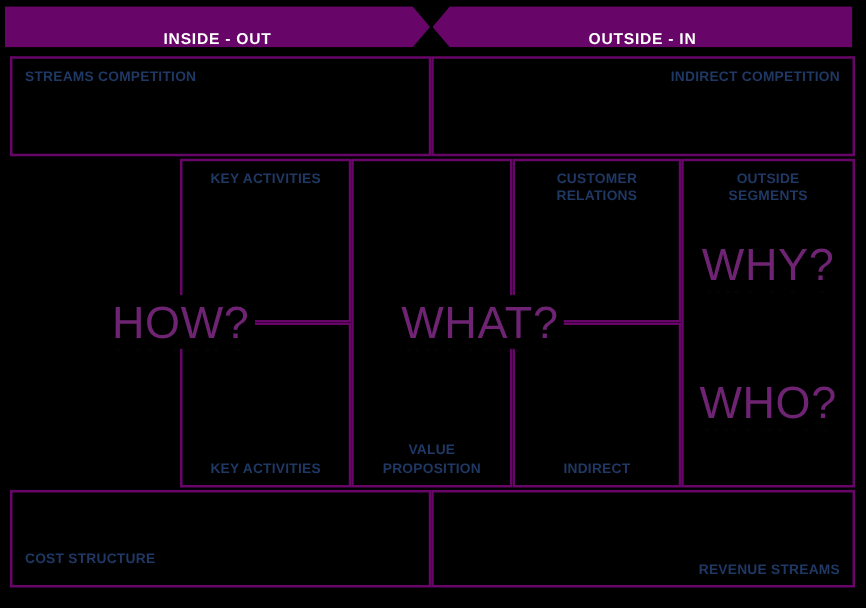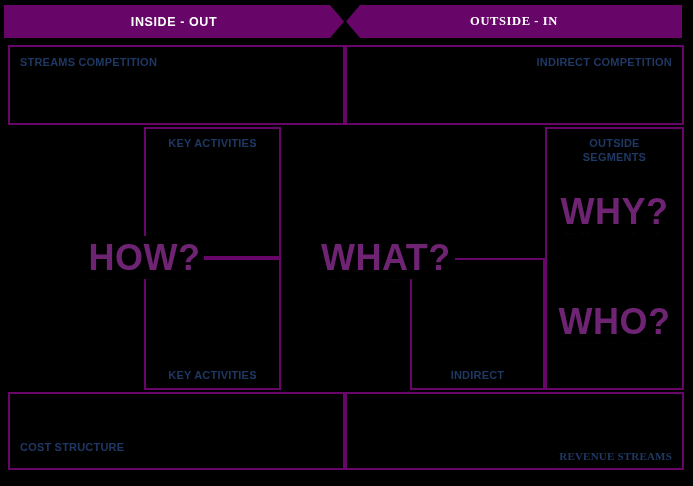--- a/index.html
+++ b/index.html
@@ -16,37 +16,36 @@
     overflow: hidden;
   }
 
   
   .banner {
     position: absolute;
     top: 5px;
     height: 33px;
     background: #670568;
     display: flex;
-    align-items: center;
+    align-items: flex-end;
     justify-content: center;
     color: #fff;
     font-size: 12.5px;
     font-weight: bold;
     letter-spacing: 0.6px;
   }
   .banner-left {
     left: 4px;
     width: 340px;
     clip-path: polygon(0 0, calc(100% - 14px) 0, 100% 50%, calc(100% - 14px) 100%, 0 100%);
   }
   .banner-right {
     left: 346px;
     width: 336px;
     clip-path: polygon(14px 0, 100% 0, 100% 100%, 14px 100%, 0 50%);
-    font-family: Liberation Serif, serif;
   }
 
   
   .cell {
     position: absolute;
     box-sizing: border-box;
     border: 2px solid #670568;
     background: #000;
   }
   .c-direct      { left: 8px;   top: 45px;  width: 337px; height: 80px; }
@@ -68,28 +67,28 @@
     font-size: 11px;
     font-weight: bold;
     letter-spacing: 0.2px;
     line-height: 1.3;
   }
   .lab-tl { top: 8px; left: 10px; }
   .lab-tr { top: 8px; right: 10px; text-align: right; }
   .lab-tc { top: 7px; left: 0; right: 0; text-align: center; padding: 0 16px; }
   .lab-bc { bottom: 6px; left: 0; right: 0; text-align: center; padding: 0 16px; }
   .lab-bl { bottom: 14px; left: 10px; }
-  .lab-br { bottom: 5px; right: 10px; text-align: right; font-family: Liberation Serif, serif; }
+  .lab-br { bottom: 5px; right: 10px; text-align: right; }
 
   
   .q {
     position: absolute;
     text-align: center;
     font-size: 36px;
-    font-weight: bold;
+    font-weight: normal;
     line-height: 1;
     color: #6E2473;
     letter-spacing: 0.5px;
     -webkit-box-reflect: below -12px linear-gradient(transparent 50%, rgba(0,0,0,0.45));
   }
   .q .mask {
     background: #000;
     padding: 1px 4px;
   }
   .q-how  { left: 8px;   top: 240px; width: 273px; }
@@ -115,20 +114,26 @@
   <div class="cell c-indirect">
     <span class="lab lab-tr">INDIRECT COMPETITION</span>
   </div>
 
   <div class="cell c-activities">
     <span class="lab lab-tc">KEY ACTIVITIES</span>
   </div>
   <div class="cell c-resources">
     <span class="lab lab-bc">KEY ACTIVITIES</span>
   </div>
+  <div class="cell c-what">
+    <span class="lab lab-bc">VALUE PROPOSITION</span>
+  </div>
+  <div class="cell c-relations">
+    <span class="lab lab-tc">CUSTOMER RELATIONS</span>
+  </div>
   <div class="cell c-channels">
     <span class="lab lab-bc">INDIRECT</span>
   </div>
   <div class="cell c-segments">
     <span class="lab lab-tc">OUTSIDE SEGMENTS</span>
   </div>
 
   <div class="cell c-cost">
     <span class="lab lab-bl">COST STRUCTURE</span>
   </div>

